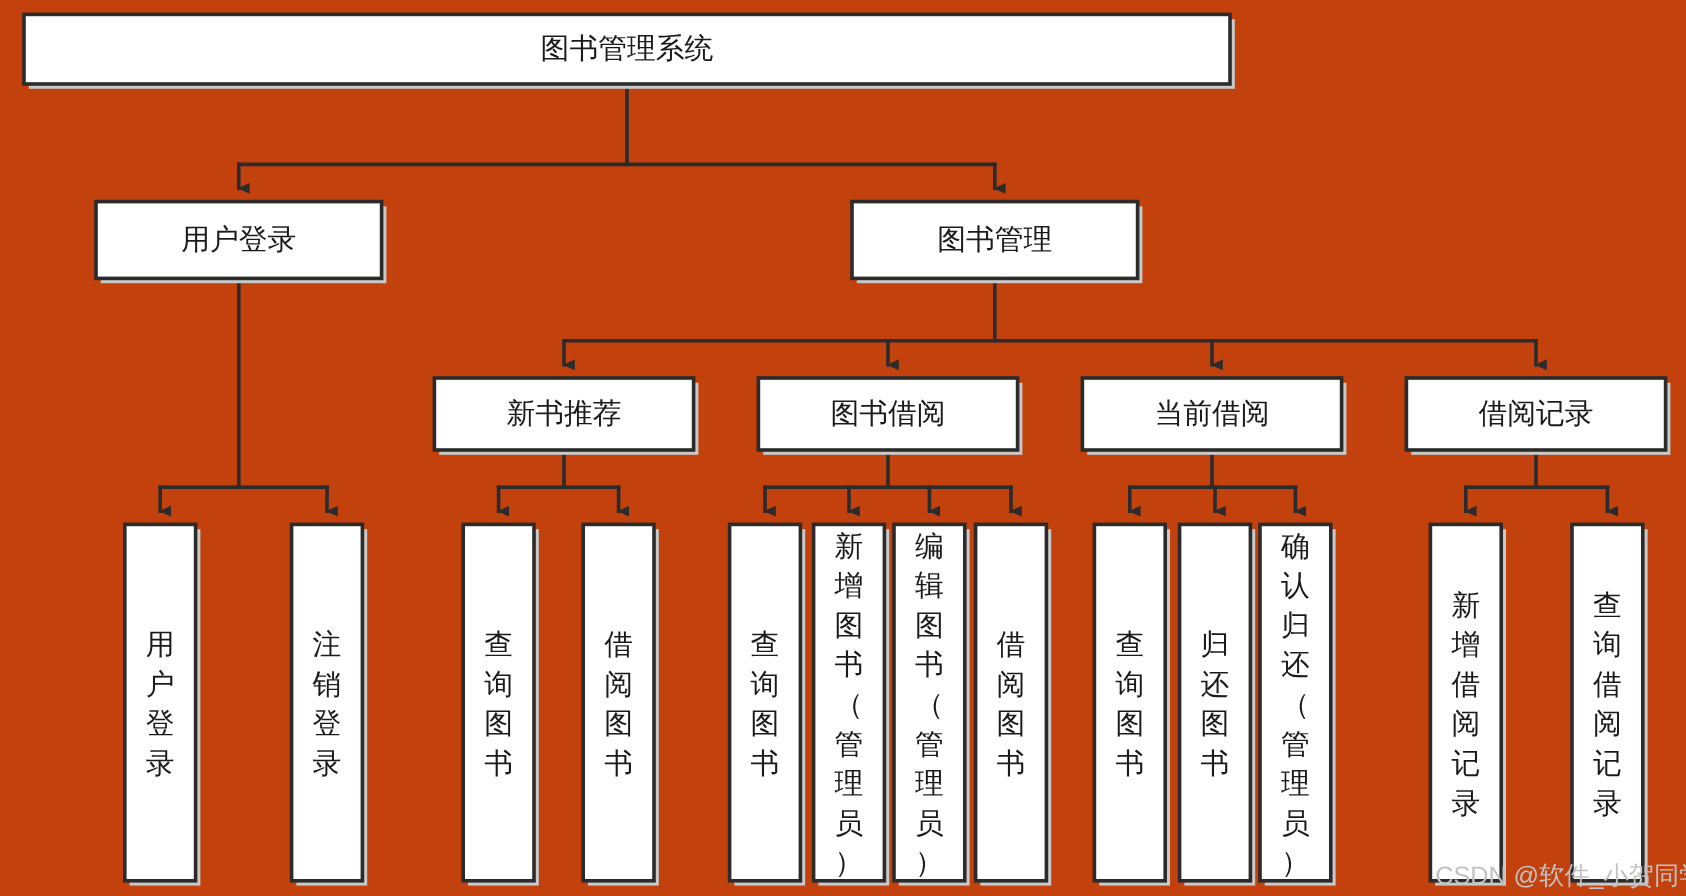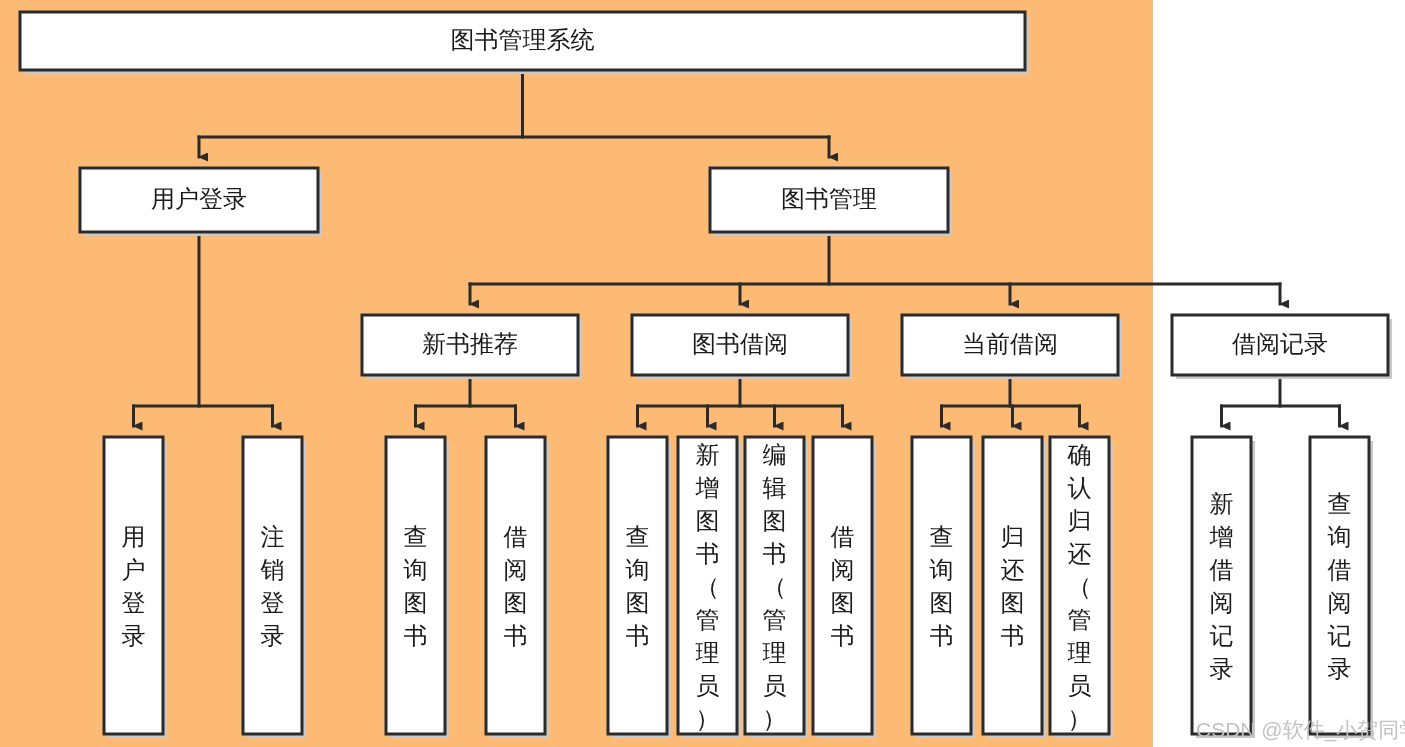--- a/index.html
+++ b/index.html
@@ -1,17 +1,17 @@
 <!DOCTYPE html>
 <html><head>
 <meta charset="utf-8">
 <style>
   html,body{margin:0;padding:0;background:#ffffff;}
   body{width:1405px;height:747px;overflow:hidden;font-family:"Liberation Sans","DejaVu Sans",sans-serif;}
-  #diagram-root{position:relative;width:1153px;height:747px;background:#fdba74;}
+  #diagram-root{position:relative;width:1405px;height:747px;background:#c2410c;}
   svg#tree{position:absolute;left:0;top:0;width:1405px;height:747px;}
   .node-box{fill:#ffffff;stroke:#2b2b2b;stroke-width:3;}
   .shadow-box{fill:#c9c9c9;stroke:none;}
   .link-line{stroke:#2b2b2b;stroke-width:3;fill:none;stroke-linecap:square;}
   .node-label{font-family:"Liberation Sans","DejaVu Sans",sans-serif;fill:#1a1a1a;font-size:24px;text-anchor:middle;dominant-baseline:middle;}
   .node-label-v{font-family:"Liberation Sans","DejaVu Sans",sans-serif;fill:#1a1a1a;font-size:24px;text-anchor:middle;}
   .watermark{font-family:"Liberation Sans","DejaVu Sans",sans-serif;fill:#c2c2c2;font-size:21px;}
 </style>
 </head>
 <body>

